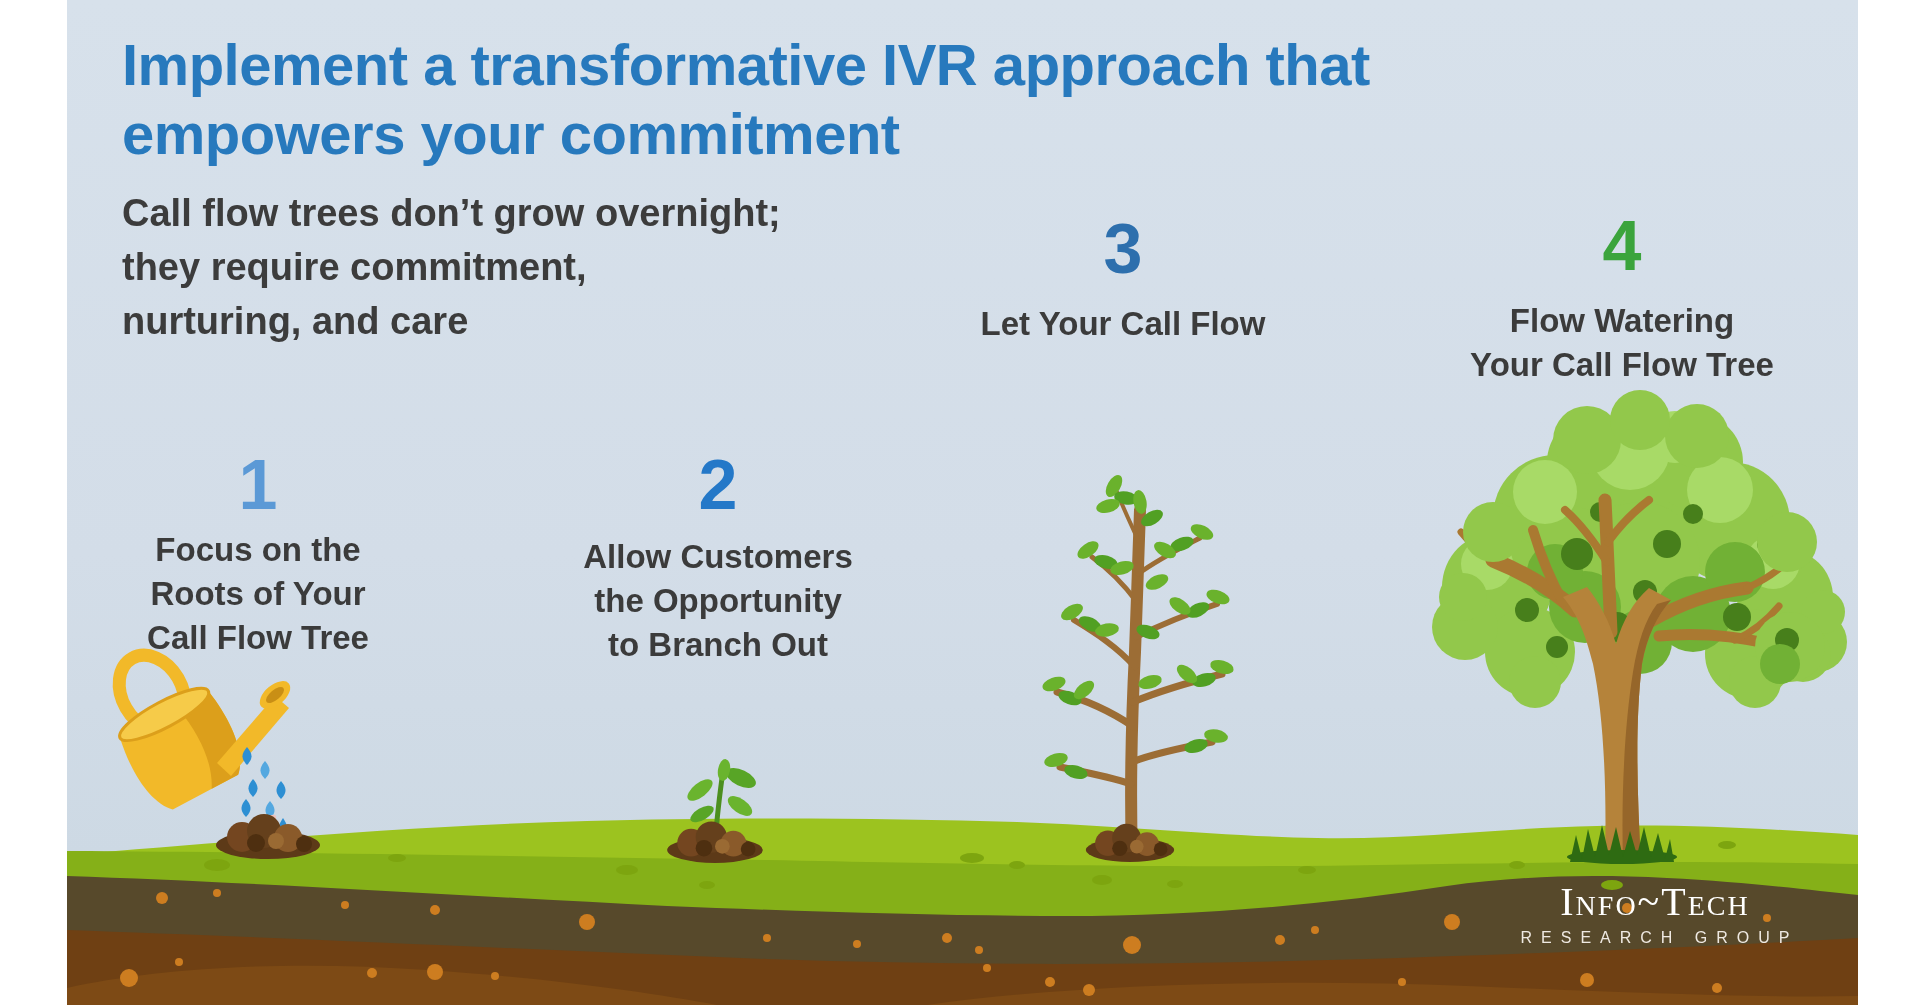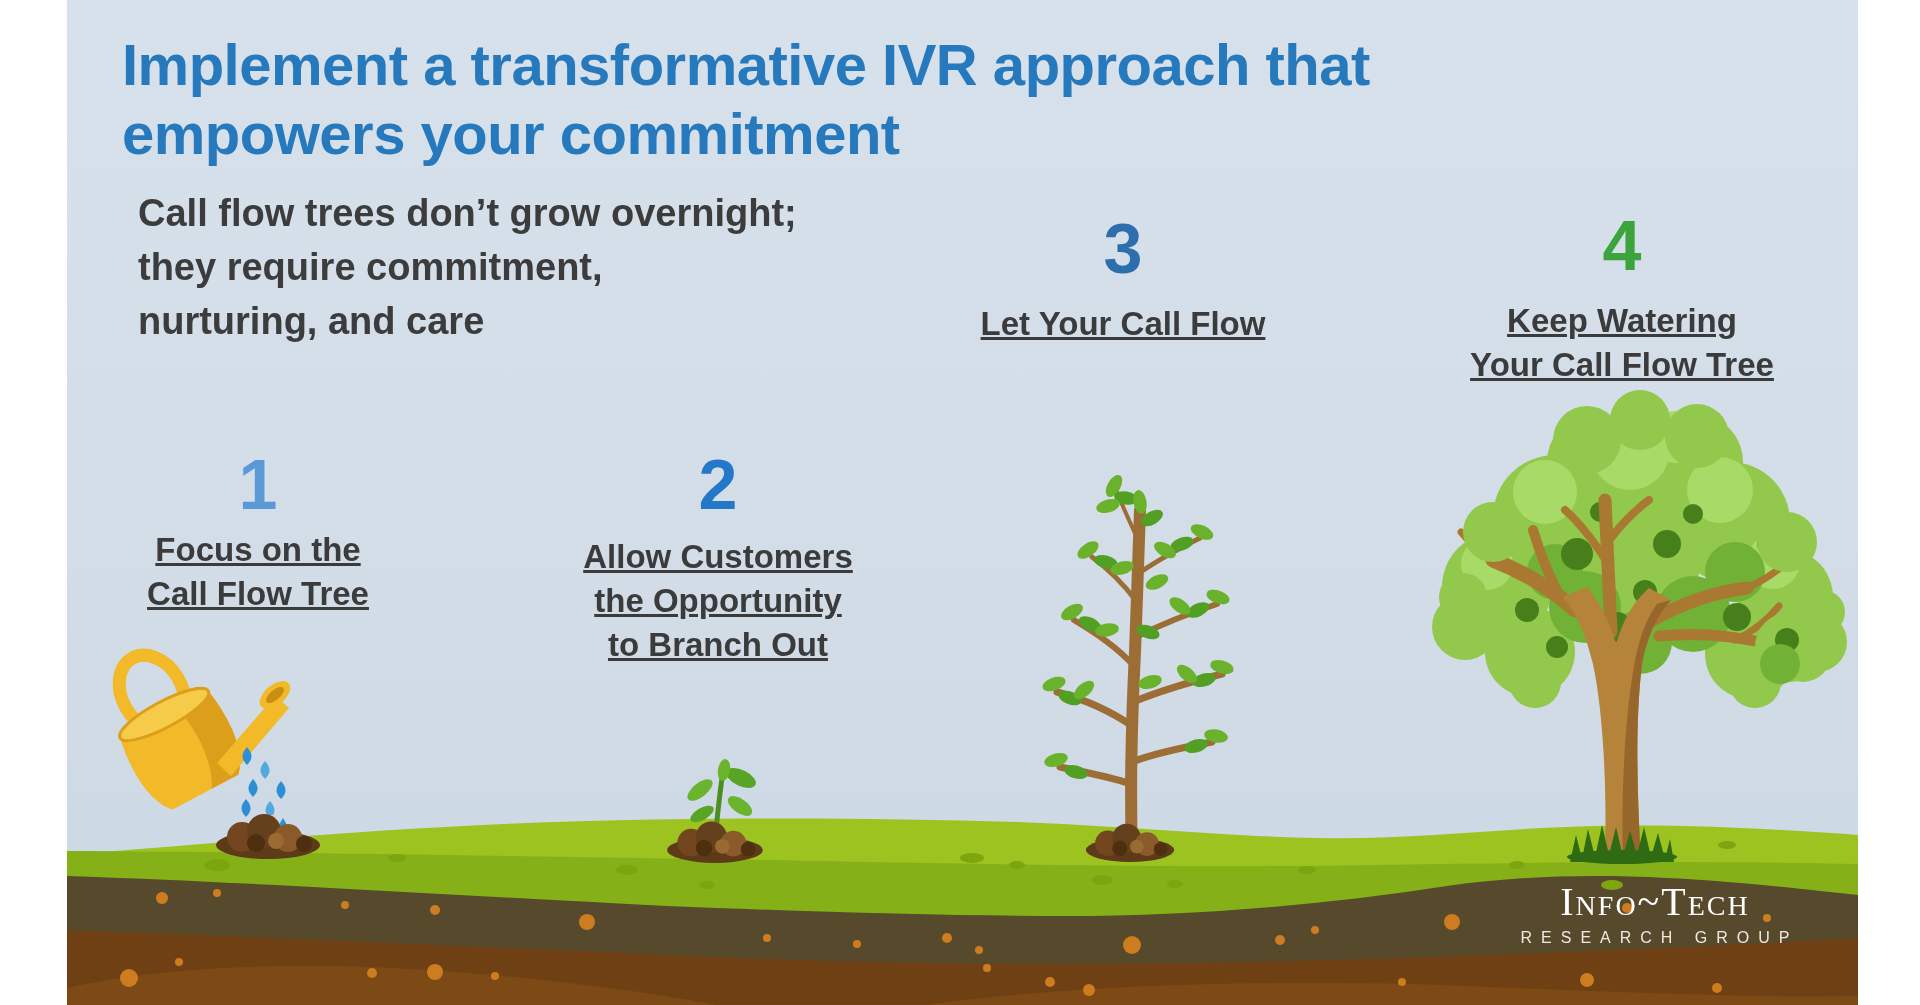--- a/index.html
+++ b/index.html
@@ -7,27 +7,27 @@
   html,body { width:1920px; height:1005px; background:#ffffff; overflow:hidden;
               font-family:"Liberation Sans", sans-serif; }
   #canvas { position:relative; width:1920px; height:1005px; background:#ffffff; }
   #content { position:absolute; left:67px; top:0; width:1791px; height:1005px;
              background:linear-gradient(180deg,#d7e1eb 0%, #d3dde8 55%, #cdd9e4 85%);
              overflow:hidden; }
 
   .page-title { position:absolute; left:55px; top:30px; width:1500px;
                 font-size:58px; line-height:69px; font-weight:700; color:#2779bd;
                 letter-spacing:-0.5px; }
-  .page-subtitle { position:absolute; left:71px; top:186px; width:760px;
+  .page-subtitle { position:absolute; left:55px; top:186px; width:760px;
                    font-size:38px; line-height:54px; font-weight:700; color:#3c3c3c; }
   .page-subtitle span { display:block; }
 
   .step { position:absolute; width:400px; text-align:center; }
   .step-number { font-size:70px; line-height:74px; font-weight:700; }
-  .step-label { font-size:33px; line-height:44px; font-weight:700; color:#3b3b3b;text-decoration:underline; }
+  .step-label { font-size:33px; line-height:44px; font-weight:700; color:#3b3b3b; }
   .step-label span { display:block; }
   #step-1 { left:-9px;  top:448px; } #step-1 .step-label { margin-top:6px; }
   #step-2 { left:451px; top:448px; } #step-2 .step-label { margin-top:13px; }
   #step-3 { left:856px; top:212px; } #step-3 .step-label { margin-top:16px; }
   #step-4 { left:1355px; top:209px; } #step-4 .step-label { margin-top:16px; }
 
   svg { position:absolute; overflow:visible; }
   #ground-svg       { left:0;     top:810px; width:1791px; height:195px; }
   #ill-watering     { left:30px;  top:598px; width:250px;  height:290px; }
   #ill-seedling     { left:595px; top:748px; width:170px;  height:130px; }
@@ -53,20 +53,21 @@
     <div class="page-subtitle">
       <span>Call flow trees don’t grow overnight;</span>
       <span>they require commitment,</span>
       <span>nurturing, and care</span>
     </div>
 
     <div class="step" id="step-1">
       <div class="step-number" style="color: rgb(91, 153, 214);">1</div>
       <div class="step-label">
         <span>Focus on the</span>
+        <span>Roots of Your</span>
         <span>Call Flow Tree</span>
       </div>
     </div>
 
     <div class="step" id="step-2">
       <div class="step-number" style="color: rgb(36, 120, 200);">2</div>
       <div class="step-label">
         <span>Allow Customers</span>
         <span>the Opportunity</span>
         <span>to Branch Out</span>
@@ -76,21 +77,21 @@
     <div class="step" id="step-3">
       <div class="step-number" style="color: rgb(45, 111, 173);">3</div>
       <div class="step-label">
         <span>Let Your Call Flow</span>
       </div>
     </div>
 
     <div class="step" id="step-4">
       <div class="step-number" style="color: rgb(59, 164, 60);">4</div>
       <div class="step-label">
-        <span>Keep Watering</span>
+        <span>Flow Watering</span>
         <span>Your Call Flow Tree</span>
       </div>
     </div>
 
     <svg id="ground-svg" viewBox="0 0 1791 195" preserveAspectRatio="none">
 
       <path fill="#9cc31f" d="M0,45 C160,32 340,16 520,11 C660,7 820,8 950,12 C1060,16 1150,26 1250,28 C1350,30 1430,18 1530,16 C1630,14 1720,20 1791,25 L1791,195 L0,195 Z"></path>
 
       <path fill="#85b018" d="M0,41 C200,42 450,46 700,50 C850,53 950,55 1100,56 C1300,58 1500,48 1791,54 L1791,195 L0,195 Z"></path>
 

